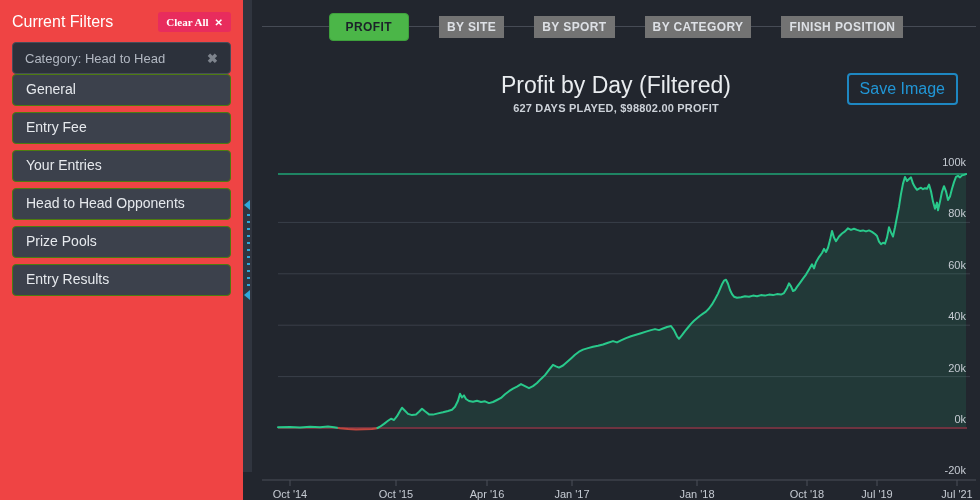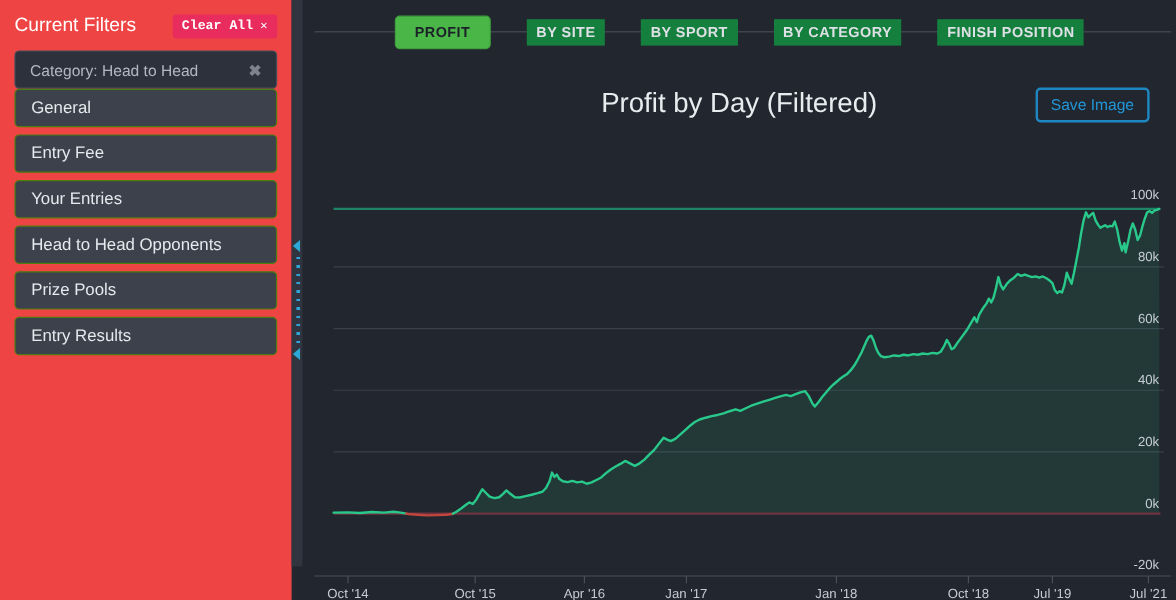--- a/index.html
+++ b/index.html
@@ -13,21 +13,21 @@
   .sidebar {
     position:absolute; left:0; top:0; width:243px; height:500px;
     background:#ef4444; padding:12px;
   }
   .sidebar-header { display:flex; justify-content:space-between; align-items:center; }
   .sidebar-title { font-size:16px; font-weight:500; color:#ffffff; }
   .clear-all-btn {
     background:#e82c5d; color:#fff; border:none; border-radius:3px;
     font-size:11px; font-weight:700; padding:4px 8px;
     display:flex; align-items:center; gap:6px; cursor:pointer;
-    font-family:Liberation Mono, monospace;
+    font-family:Liberation Serif, serif;
   }
   .clear-all-btn .x-glyph { font-size:10px; font-weight:700; }
   .filter-chip {
     margin-top:10px; height:32px; background:#2c313b;
     border:1px solid #474d59; border-radius:4px;
     display:flex; align-items:center; justify-content:space-between;
     padding:0 12px; font-size:13px; color:#b2b8c2;
   }
   .chip-remove { color:#7e848d; font-weight:700; font-size:13px; cursor:pointer; }
   .add-filter-title { margin-top:44px; margin-bottom:14px; font-size:16px; font-weight:500; color:#ffffff; }
@@ -46,33 +46,33 @@
   .divider-arrow { position:absolute; width:0; height:0;
     border-top:5px solid transparent; border-bottom:5px solid transparent;
     border-right:6px solid #2da7d8; left:244px; }
   .divider-arrow.top { top:200px; }
   .divider-arrow.bottom { top:290px; }
   
   .main { position:absolute; left:252px; top:4px; width:728px; height:396px; }
   .tabline { position:absolute; left:10px; right:4px; top:22px; height:1px; background:#464b55; }
   .tabs { position:absolute; top:9px; left:0; right:0; display:flex; justify-content:center; gap:30px; align-items:center; }
   .tab {
-    background:#15803d; padding:4px 8px; font-size:12px; font-weight:600;
+    background:#737373; padding:4px 8px; font-size:12px; font-weight:600;
     letter-spacing:.4px; color:#dde0e5; cursor:pointer; white-space:nowrap;
   }
   .tab.active {
     background:#4bb648; color:#1c2129; border-radius:4px;
     padding:6px 16px; border:1px solid #3ea03c;
   }
   .chart-title { position:absolute; top:68px; left:0; width:100%; text-align:center; font-size:23px; font-weight:400; color:#e9ecef; }
   .chart-subtitle { position:absolute; top:98px; left:0; width:100%; text-align:center; font-size:11px; font-weight:600; letter-spacing:.2px; color:#ccd1d8; }
   .save-btn {
     position:absolute; right:22px; top:69px; background:transparent;
     border:2px solid #1e87c2; color:#2196d6; border-radius:4px;
-    padding:5px 11px; font-size:13px; cursor:pointer; font-family:inherit;
+    padding:5px 11px; font-size:16px; cursor:pointer; font-family:inherit;
   }
   .chart-svg { position:absolute; left:0; top:0; }
 </style>
 </head>
 <body>
 
 <div class="sidebar">
   <div class="sidebar-header">
     <div class="sidebar-title">Current Filters</div>
     <button class="clear-all-btn">
@@ -105,20 +105,21 @@
   <div class="tabline"></div>
   <div class="tabs" id="tabs">
       <div class="tab active">PROFIT</div>
       <div class="tab">BY SITE</div>
       <div class="tab">BY SPORT</div>
       <div class="tab">BY CATEGORY</div>
       <div class="tab">FINISH POSITION</div>
     </div>
 
   <div class="chart-title">Profit by Day (Filtered)</div>
+  <div class="chart-subtitle">627 DAYS PLAYED, $98802.00 PROFIT</div>
   <button class="save-btn">Save Image</button>
 
   <svg id="chart" class="chart-svg" width="728" height="500" viewBox="252 0 728 500">
       <line x1="278" x2="970" y1="218.4" y2="218.4" stroke="#3a3f49" stroke-width="1"></line>
       <line x1="278" x2="970" y1="269.8" y2="269.8" stroke="#3a3f49" stroke-width="1"></line>
       <line x1="278" x2="970" y1="321.2" y2="321.2" stroke="#3a3f49" stroke-width="1"></line>
       <line x1="278" x2="970" y1="372.6" y2="372.6" stroke="#3a3f49" stroke-width="1"></line>
       <path d="M278,423.229 L278,423.2 L290,423.0 L300,423.5 L310,422.7 L320,423.2 L328,422.5 L334,423.2 L340,424.0 L348,424.0 L356,424.0 L364,424.0 L372,424.0 L377,424.0 L380,422.7 L384,419.9 L388,416.8 L391,414.7 L394,416.0 L397,412.2 L400,407.0 L402,403.7 L405,406.8 L408,409.9 L412,411.1 L416,410.4 L419,407.8 L422,404.7 L425,407.3 L429,410.4 L433,410.6 L438,409.4 L443,408.3 L448,407.0 L452,405.8 L455,402.7 L458,396.8 L460,389.8 L462,393.4 L464,391.4 L466,395.0 L469,397.0 L473,397.8 L477,396.8 L481,398.0 L485,397.3 L489,399.1 L493,398.0 L497,396.0 L501,393.9 L505,390.3 L509,387.2 L513,384.7 L517,382.6 L521,380.1 L525,382.1 L529,384.2 L533,382.1 L537,379.0 L541,374.9 L545,371.1 L549,365.9 L553,360.8 L556,362.3 L559,363.6 L563,361.5 L567,358.0 L571,354.4 L575,350.8 L579,347.7 L583,345.6 L588,344.1 L593,342.8 L598,341.8 L603,340.5 L608,338.7 L613,337.1 L617,338.4 L621,336.4 L626,334.1 L631,332.3 L636,330.7 L641,329.2 L646,327.6 L651,326.1 L655,325.1 L659,326.1 L663,324.5 L667,323.0 L671,322.0 L674,326.1 L677,332.3 L679,334.8 L682,331.2 L685,327.1 L688,323.5 L691,319.9 L694,316.8 L697,314.3 L700,311.7 L703,309.6 L706,307.6 L709,304.5 L712,300.4 L715,295.2 L718,289.6 L720,285.0 L722,280.3 L724,276.7 L726,275.7 L728,279.8 L730,286.0 L732,290.1 L734,292.7 L737,293.7 L741,293.2 L745,292.2 L749,292.7 L753,291.6 L757,292.2 L761,291.1 L765,291.6 L769,290.6 L773,291.1 L777,290.1 L781,290.6 L784,289.1 L787,283.9 L789,279.3 L791,282.4 L793,287.0 L795,286.0 L797,282.9 L800,278.8 L803,274.7 L806,270.6 L809,265.4 L812,260.3 L814,264.4 L816,258.2 L819,253.1 L822,249.0 L824,244.9 L826,248.0 L828,243.8 L830,236.1 L832,226.9 L834,233.6 L836,237.2 L839,232.5 L842,229.5 L845,227.4 L848,224.3 L851,225.9 L854,224.8 L857,225.9 L860,226.9 L863,226.4 L866,227.4 L869,226.4 L872,227.9 L875,230.0 L877,232.0 L879,237.7 L881,240.2 L883,238.7 L885,239.7 L887,233.6 L889,223.3 L891,228.4 L893,232.5 L895,223.3 L897,213.0 L899,202.7 L901,189.9 L903,179.6 L905,172.9 L907,177.0 L909,175.0 L911,173.4 L913,179.6 L915,183.2 L917,185.8 L919,184.7 L921,183.7 L923,185.2 L925,184.2 L927,184.7 L929,180.6 L931,187.3 L933,197.6 L935,204.8 L937,198.6 L938,206.3 L940,197.6 L942,187.8 L944,182.2 L946,187.3 L948,196.0 L950,192.4 L952,184.7 L954,178.1 L956,172.9 L958,171.9 L960,173.4 L962,171.4 L964,170.9 L966,170.1 L966,424 L278,424 Z" fill="rgba(38,199,132,0.12)" stroke="none"></path>
       <line x1="278" x2="967" y1="170.07886" y2="170.07886" stroke="#1f8f69" stroke-width="2" opacity="0.9"></line>
       <line x1="278" x2="967" y1="424" y2="424" stroke="#6f3340" stroke-width="2"></line>

